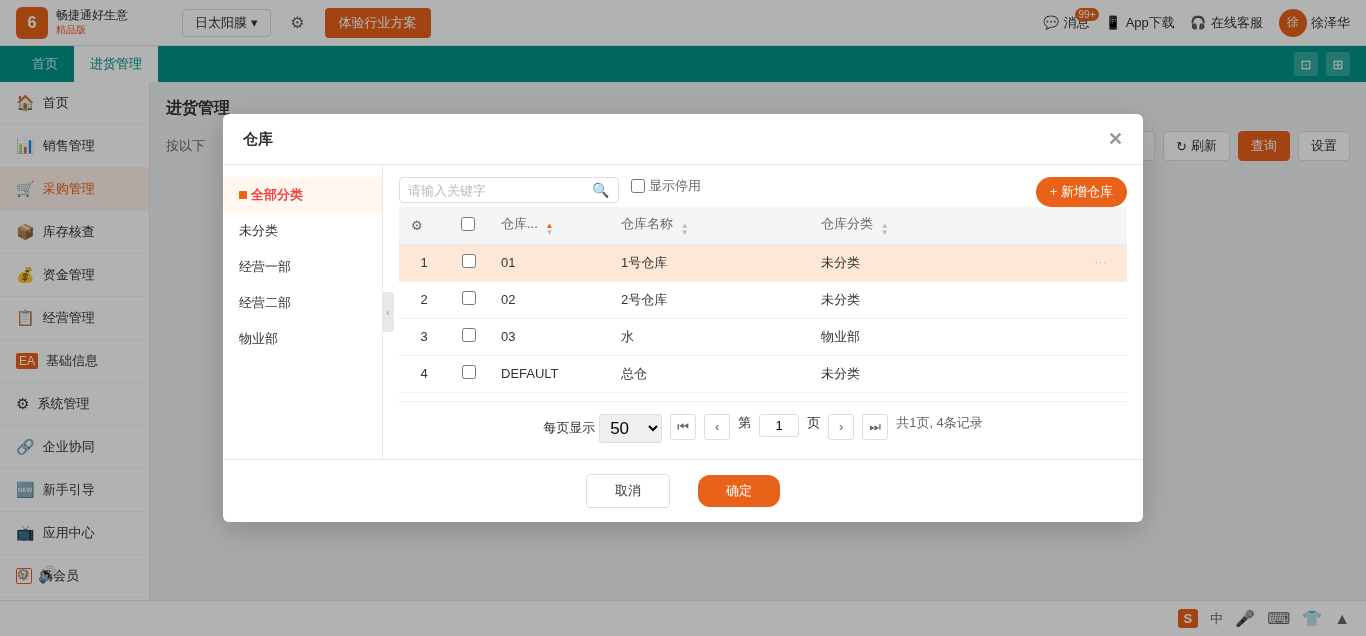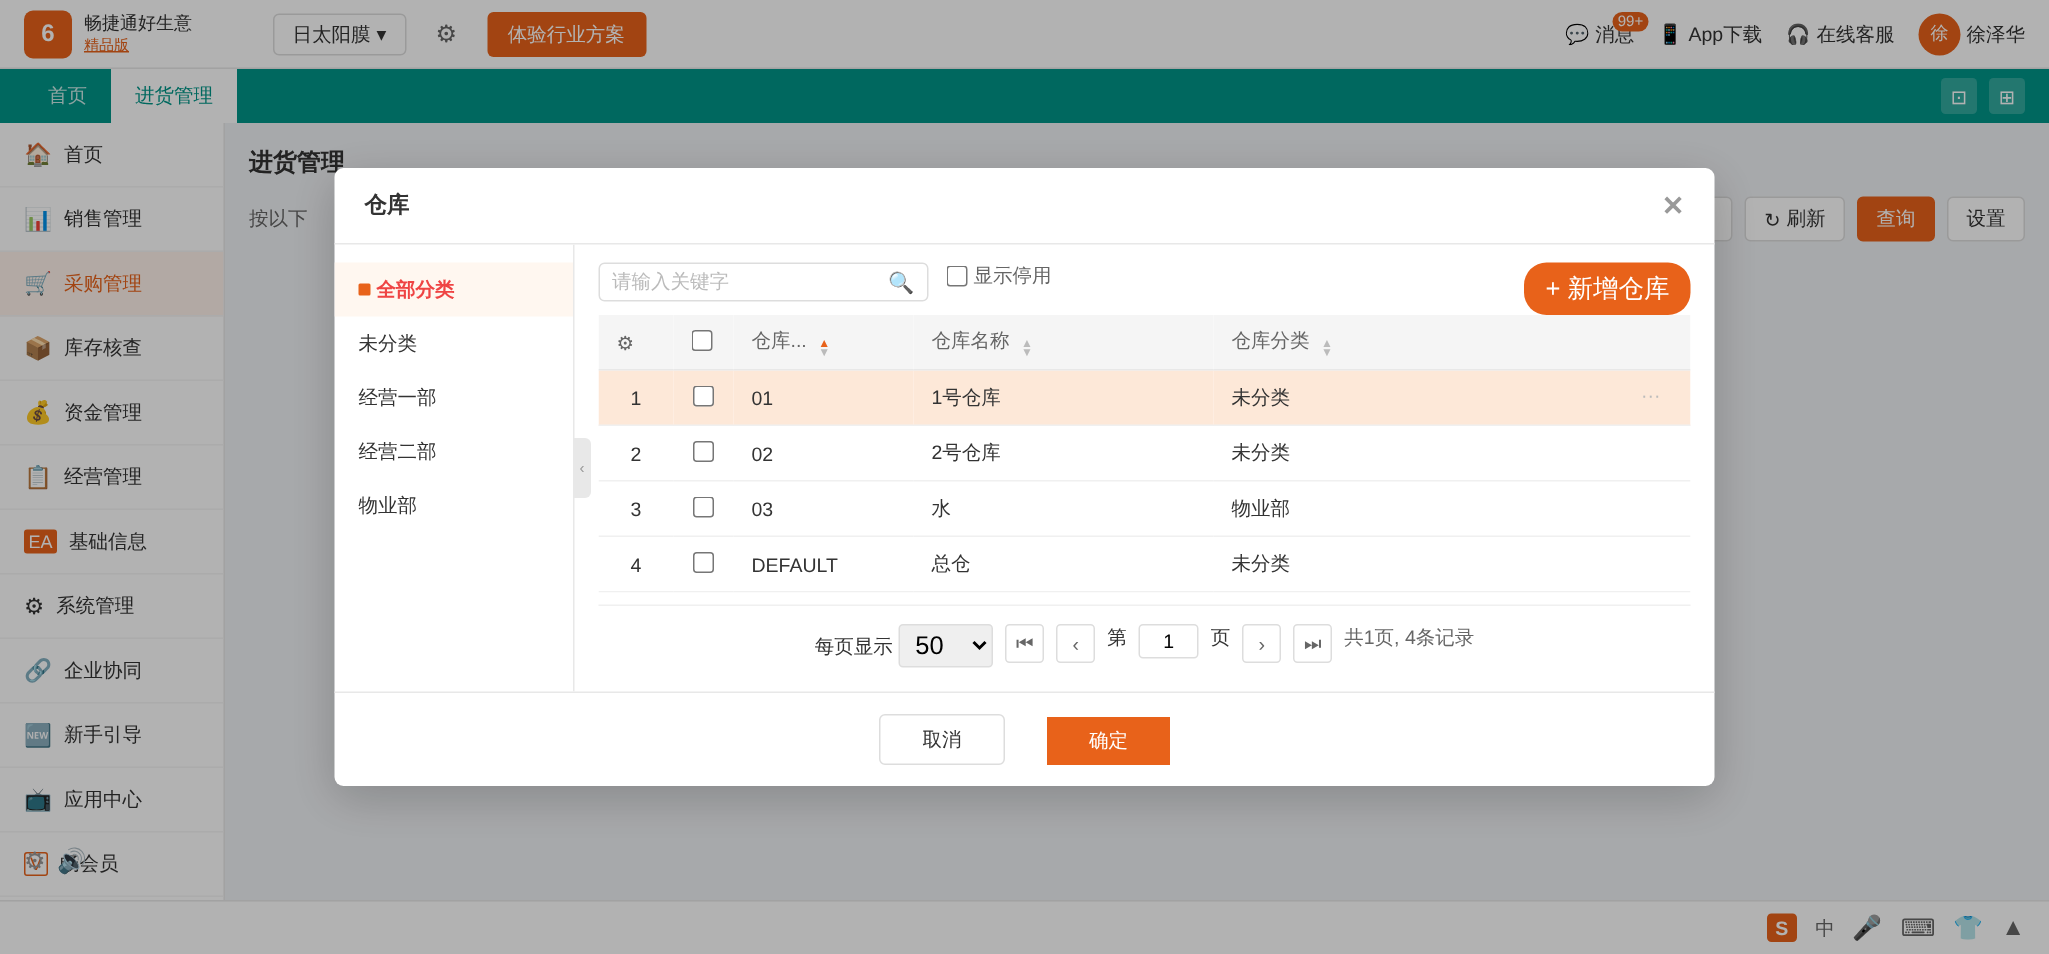--- a/index.html
+++ b/index.html
@@ -23,21 +23,21 @@
       width: 150px;
     }
     .logo-icon {
       width: 32px; height: 32px;
       background: #e8621a;
       border-radius: 6px;
       display: flex; align-items: center; justify-content: center;
       color: #fff; font-weight: bold; font-size: 16px;
     }
     .logo-text { font-size: 12px; color: #333; line-height: 1.2; }
-    .logo-sub { font-size: 10px; color: #e8621a; text-decoration: underline; }
+    .logo-sub { font-size: 10px; color: #e8621a; }
     .store-selector {
       display: flex; align-items: center; gap: 4px;
       padding: 4px 12px;
       border: 1px solid #ddd;
       border-radius: 4px;
       cursor: pointer;
       color: #333;
       font-size: 13px;
       margin-left: 16px;
     }
@@ -187,21 +187,21 @@
     .show-disabled { display: flex; align-items: center; gap: 4px; color: #666; font-size: 13px; }
     .checkbox { width: 14px; height: 14px; border: 1px solid #ddd; border-radius: 2px; cursor: pointer; }
     .add-btn {
       margin-left: auto;
       background: #e8621a;
       color: #fff;
       border: none;
       border-radius: 15px;
       padding: 6px 14px;
       cursor: pointer;
-      font-size: 17px;
+      font-size: 13px;
       white-space: nowrap;
     }
 
     
     .modal-table { width: 100%; border-collapse: collapse; font-size: 13px; }
     .modal-table thead tr { background: #f5f5f5; }
     .modal-table th {
       padding: 8px 12px;
       text-align: left;
       color: #666;
@@ -250,37 +250,37 @@
       width: 40px;
       border: 1px solid #ddd; border-radius: 3px;
       text-align: center;
       padding: 3px;
       font-size: 13px;
     }
     .page-info { color: #666; }
 
     
     .modal-footer {
-      display: flex; align-items: flex-end; justify-content: center; gap: 28px;
+      display: flex; align-items: center; justify-content: center; gap: 28px;
       padding: 14px 20px;
       border-top: 1px solid #e8e8e8;
     }
     .btn-cancel {
       padding: 7px 28px;
       border: 1px solid #ddd;
       border-radius: 4px;
       background: #fff;
       color: #333;
       cursor: pointer;
       font-size: 13px;
     }
     .btn-confirm {
       padding: 7px 28px;
       border: none;
-      border-radius: 0;
+      border-radius: 12px;
       background: #e8621a;
       color: #fff;
       cursor: pointer;
       font-size: 13px;
     }
 
     
     .sort-arrows { display: inline-flex; flex-direction: column; margin-left: 4px; line-height: 0.8; }
     .sort-up, .sort-down { font-size: 8px; color: #bbb; }
     .sort-active { color: #e8621a; }

